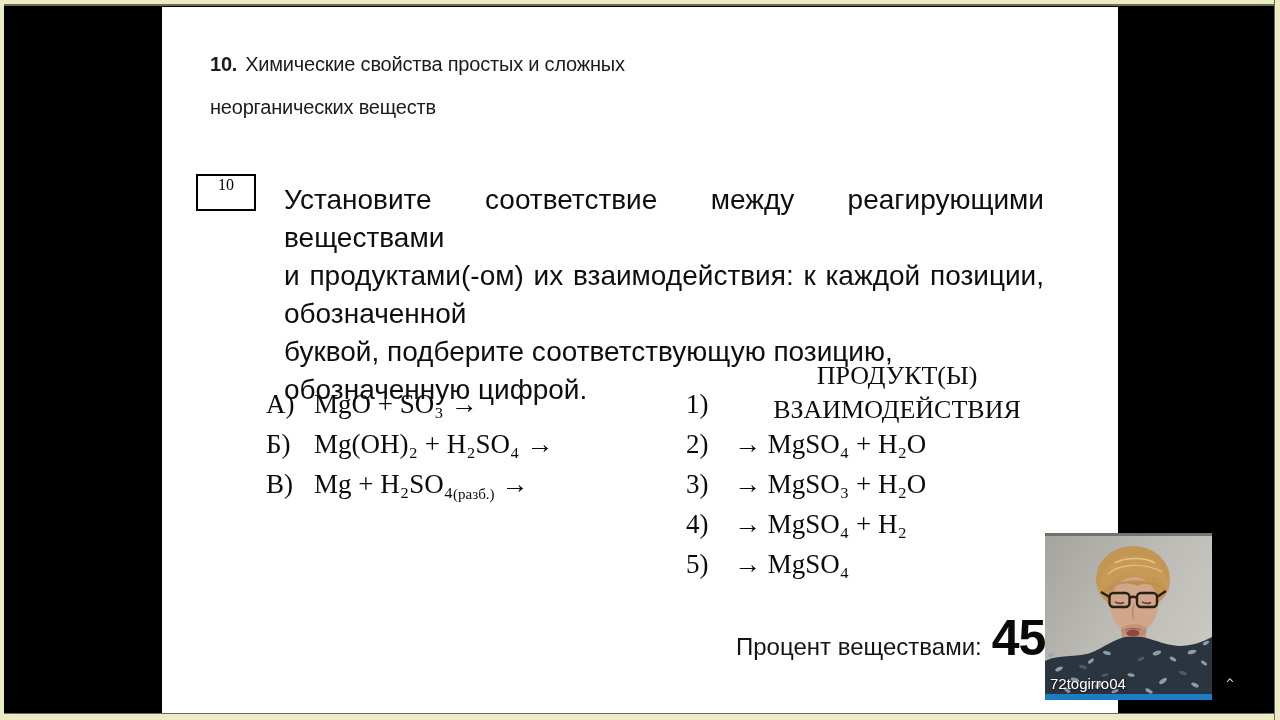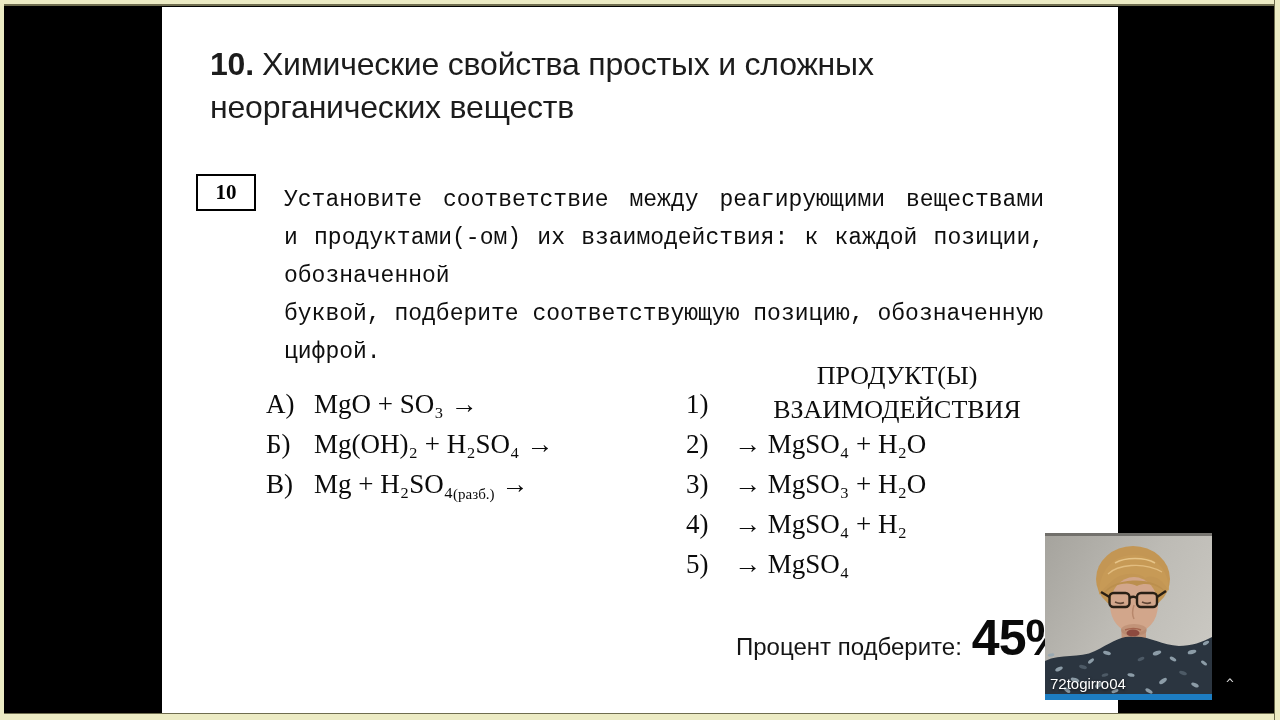--- a/index.html
+++ b/index.html
@@ -9,30 +9,30 @@
   }
   
   .frame-top{position:absolute;left:0;top:0;width:1280px;height:4px;background:#ecebc4;border-bottom:2px solid #6f6d4f;z-index:60;}
   .frame-bottom{position:absolute;left:0;bottom:0;width:1280px;height:6px;background:#ecebc4;border-top:1px solid #6f6d4f;z-index:60;}
   .frame-left{position:absolute;left:0;top:0;width:4px;height:720px;background:#ecebc4;z-index:60;}
   .frame-right{position:absolute;right:0;top:0;width:5px;height:720px;background:#ecebc4;border-left:1px solid #6f6d4f;z-index:60;}
 
   
   .slide{position:absolute;left:162px;top:7px;width:956px;height:706px;background:#ffffff;z-index:1;}
 
-  .slide-title{position:absolute;left:48px;top:36px;font-size:32px;line-height:43px;color:#1c1c1c;letter-spacing:-0.2px;}
+  .slide-title{position:absolute;left:48px;top:36px;font-size:20px;line-height:43px;color:#1c1c1c;letter-spacing:-0.2px;}
   .title-number{font-weight:700;margin-right:8px;}
 
   .task-box{
     position:absolute;left:34px;top:167px;width:56px;height:33px;border:2.5px solid #000;
-    display:flex;align-items:center;justify-content:center;
-    font-family:"Liberation Serif","DejaVu Serif",serif;font-size:21px;font-weight:700;color:#000;
+    display:flex;align-items:flex-start;justify-content:center;
+    font-family:"Liberation Serif","DejaVu Serif",serif;font-size:16px;font-weight:400;color:#000;
   }
   .task-text{position:absolute;left:122px;top:174px;width:760px;
-    font-family:Liberation Mono, monospace;font-size:23px;line-height:38px;color:#0e0e0e;}
+    font-family:Liberation Sans, sans-serif;font-size:28px;line-height:38px;color:#0e0e0e;}
   .task-line.justify{text-align:justify;text-align-last:justify;}
 
   .col-header{position:absolute;width:340px;text-align:center;
     font-family:"Liberation Serif","DejaVu Serif",serif;font-size:26px;line-height:34px;color:#0d0d0d;}
   .col-header.left{left:82px;top:306px;}
   .col-header.right{left:565px;top:306px;margin-top:46px;}
 
   .rows{position:absolute;font-family:"Liberation Serif","DejaVu Serif",serif;font-size:27px;color:#0b0b0b;}
   .rows.reagents{left:104px;top:382px;}
   .rows.products{left:524px;top:382px;}
@@ -116,21 +116,21 @@
       <span class="f-label">4)</span>
       <span>→ MgSO₄ + H₂</span>
     </div>
     <div class="f-row">
       <span class="f-label">5)</span>
       <span>→ MgSO₄</span>
     </div>
   </div>
 
   <div class="completion">
-    <span class="completion-label">Процент подберите:</span>
+    <span class="completion-label">Процент веществами:</span>
     <span class="completion-value">45%</span>
   </div>
 
 </div>
 
 <div class="cam">
   <svg width="167" height="161" viewBox="0 0 167 161" xmlns="http://www.w3.org/2000/svg">
     <defs>
       <linearGradient id="wall" x1="0" y1="0" x2="1" y2="0.6">
         <stop offset="0" stop-color="#a5a39d"></stop>

